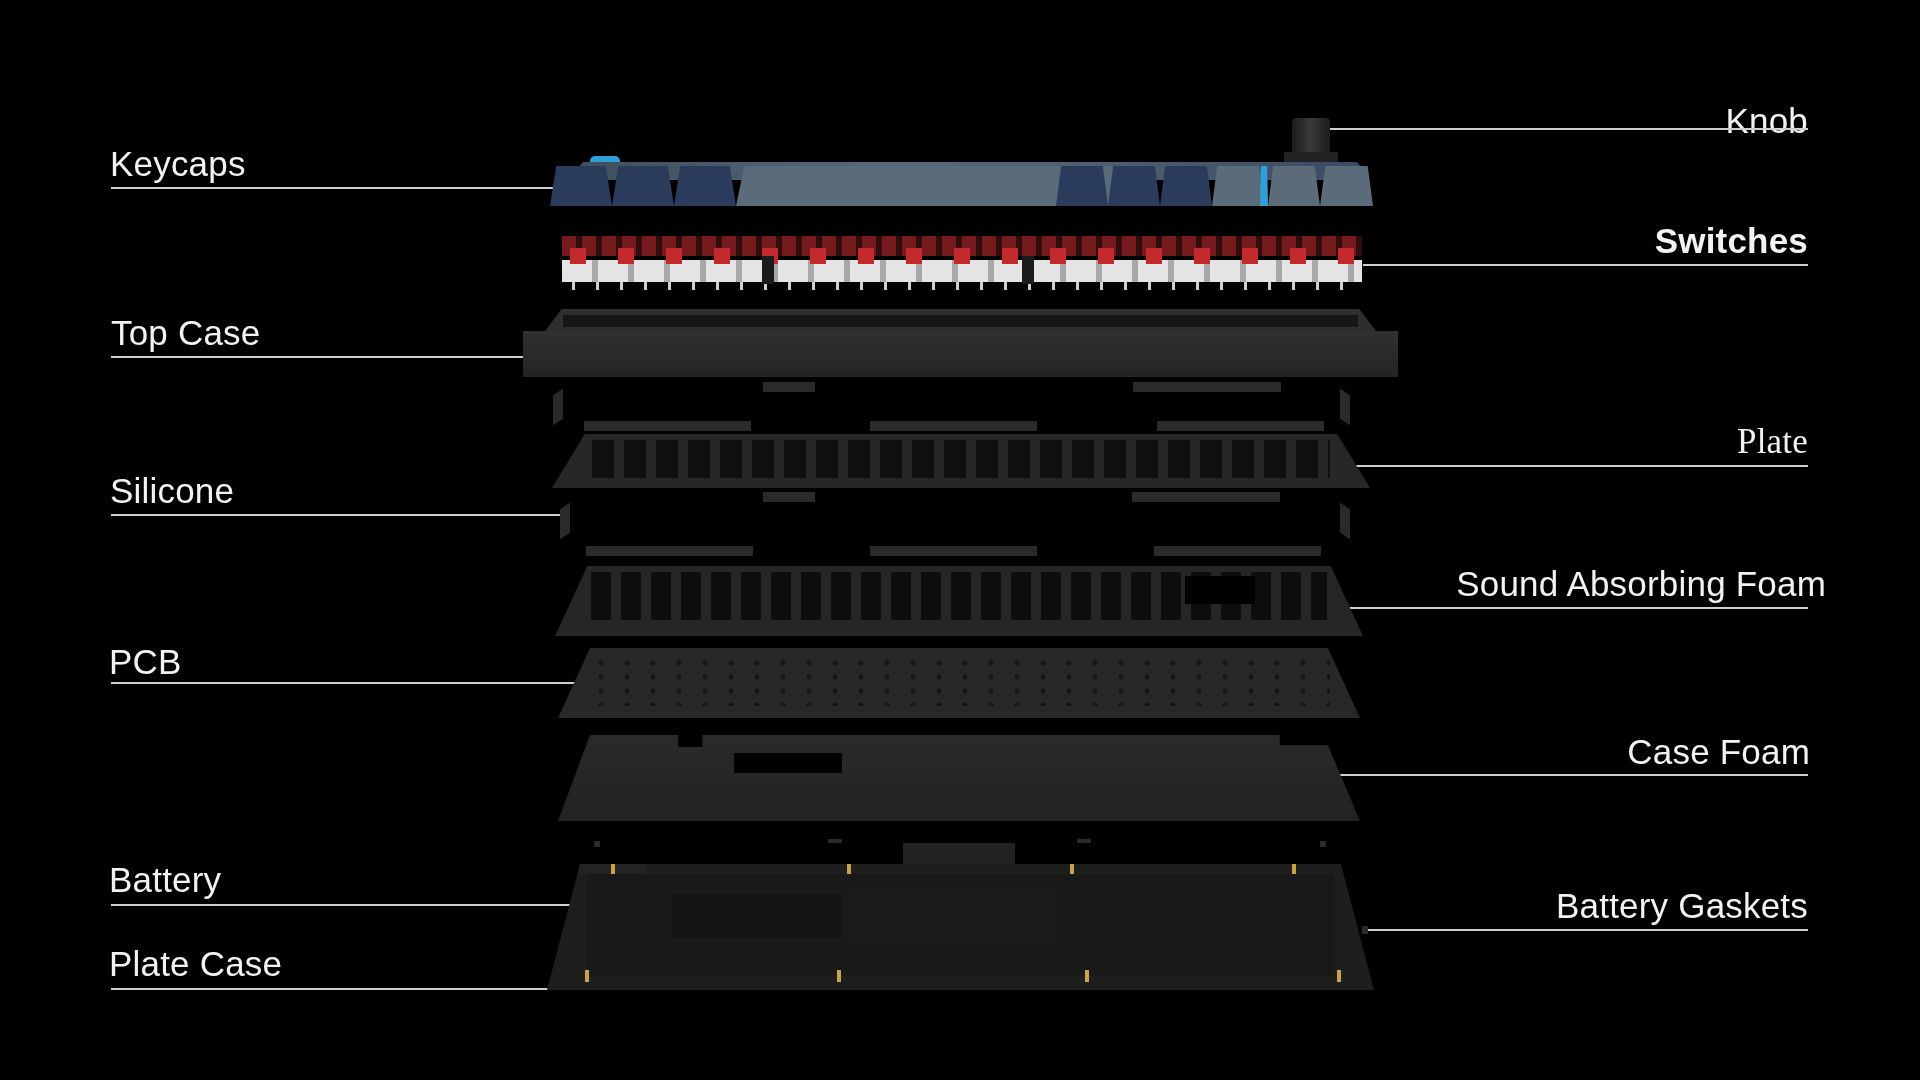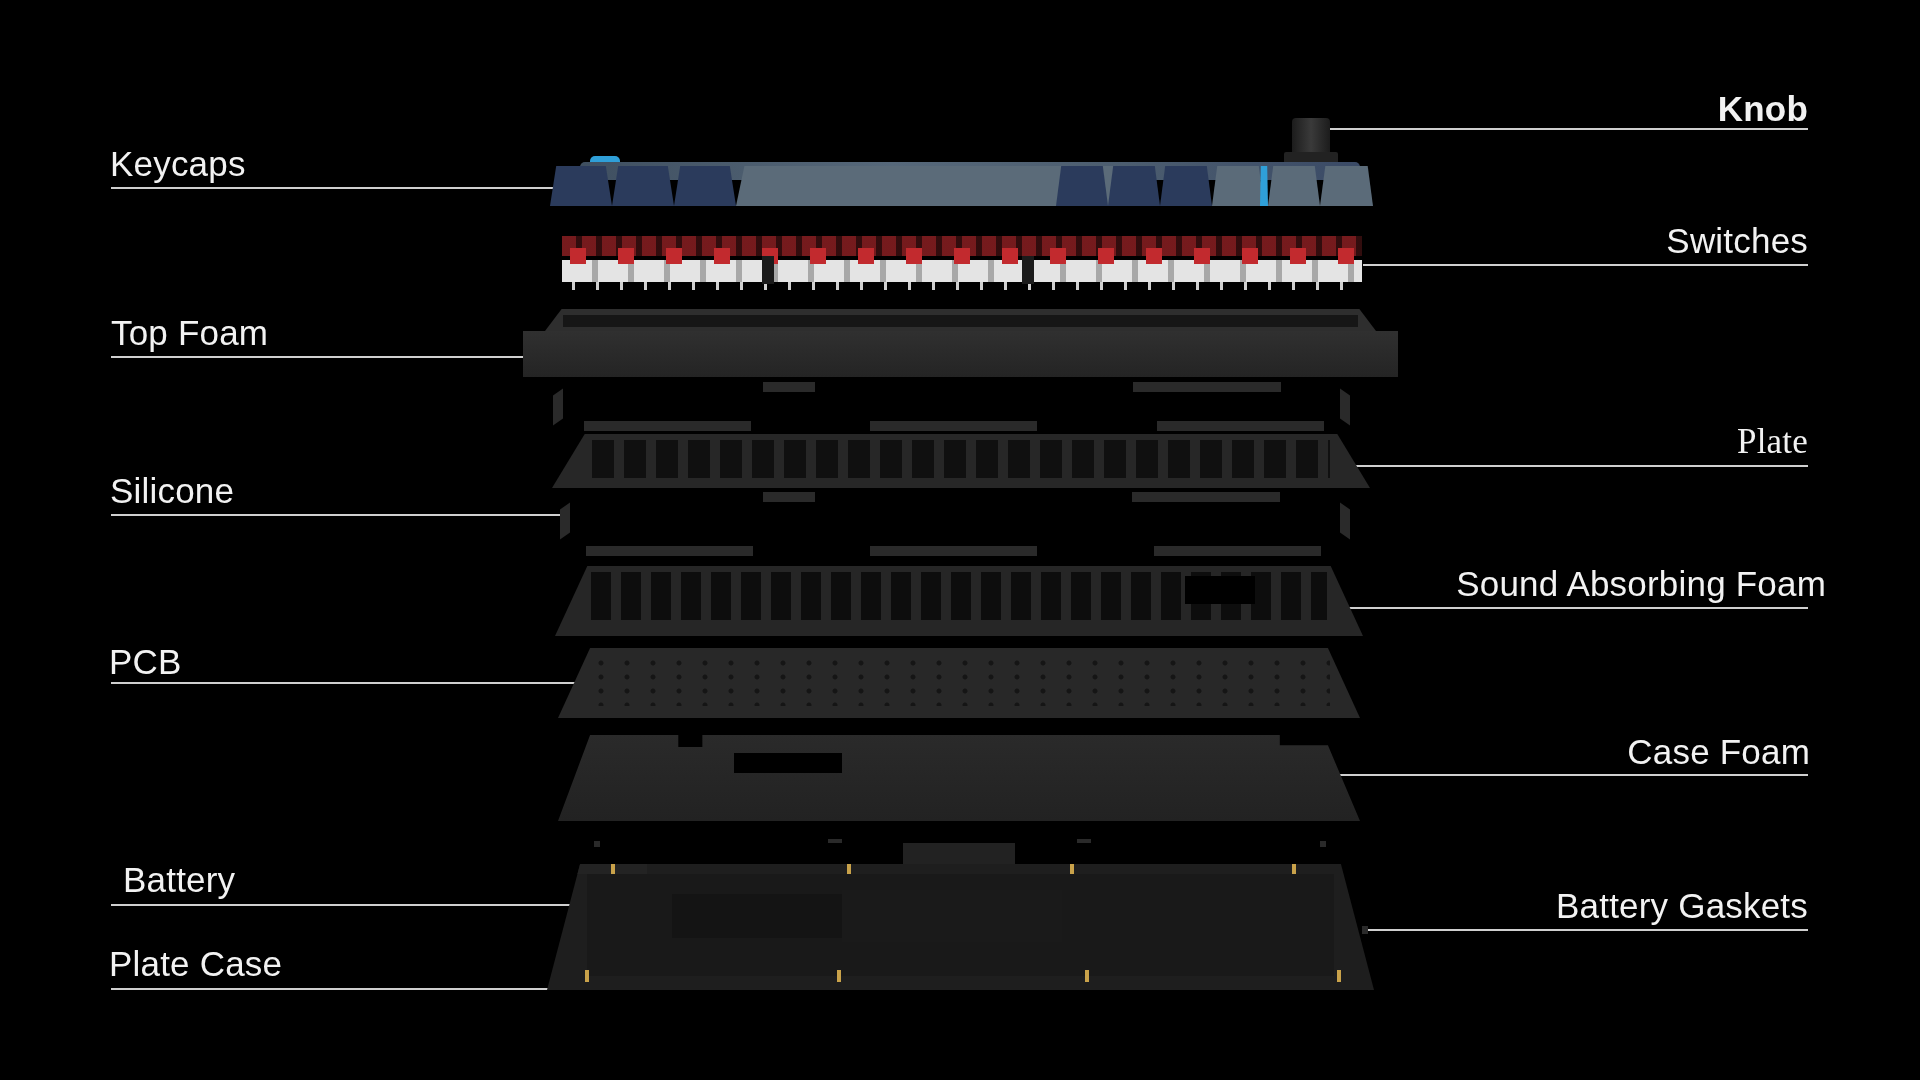--- a/index.html
+++ b/index.html
@@ -11,39 +11,39 @@
   
   .kc-back{position:absolute;top:0;height:22px;border-radius:5px 5px 0 0;background:#4e5e6c;}
   .kc-front{position:absolute;bottom:0;height:40px;clip-path:polygon(10% 0,90% 0,100% 100%,0 100%);}
 </style>
 </head>
 <body>
 
 <div class="label" style="left:110px;top:146px;text-align:center;">Keycaps</div>
 <div class="leader" style="left:111px;top:187px;width:462px;"></div>
 
-<div class="label" style="left:111px;top:315px;">Top Foam</div>
+<div class="label" style="left:111px;top:315px;">Top Case</div>
 <div class="leader" style="left:111px;top:356px;width:434px;"></div>
 
 <div class="label" style="left:110px;top:473px;">Silicone</div>
 <div class="leader" style="left:111px;top:514px;width:455px;"></div>
 
 <div class="label" style="left:109px;top:644px;">PCB</div>
 <div class="leader" style="left:111px;top:682px;width:479px;"></div>
 
-<div class="label" style="left:123px;top:862px;">Battery</div>
+<div class="label" style="left:109px;top:862px;">Battery</div>
 <div class="leader" style="left:111px;top:904px;width:773px;"></div>
 
 <div class="label" style="left:109px;top:946px;">Plate Case</div>
 <div class="leader" style="left:111px;top:988px;width:462px;"></div>
 
-<div class="label right" style="right:112px;top:91px;font-weight:bold;">Knob</div>
+<div class="label right" style="right:112px;top:103px;">Knob</div>
 <div class="leader" style="left:1310px;top:128px;width:498px;"></div>
 
-<div class="label right" style="right:112px;top:223px;">Switches</div>
+<div class="label right" style="right:112px;top:223px;font-weight:bold;">Switches</div>
 <div class="leader" style="left:1363px;top:264px;width:445px;"></div>
 
 <div class="label right" style="right:112px;top:424px;font-family:Liberation Serif, serif;">Plate</div>
 <div class="leader" style="left:1351px;top:465px;width:457px;"></div>
 
 <div class="label right" style="right:94px;top:566px;">Sound Absorbing Foam</div>
 <div class="leader" style="left:1320px;top:607px;width:488px;"></div>
 
 <div class="label right" style="right:110px;top:734px;">Case Foam</div>
 <div class="leader" style="left:1310px;top:774px;width:498px;"></div>

